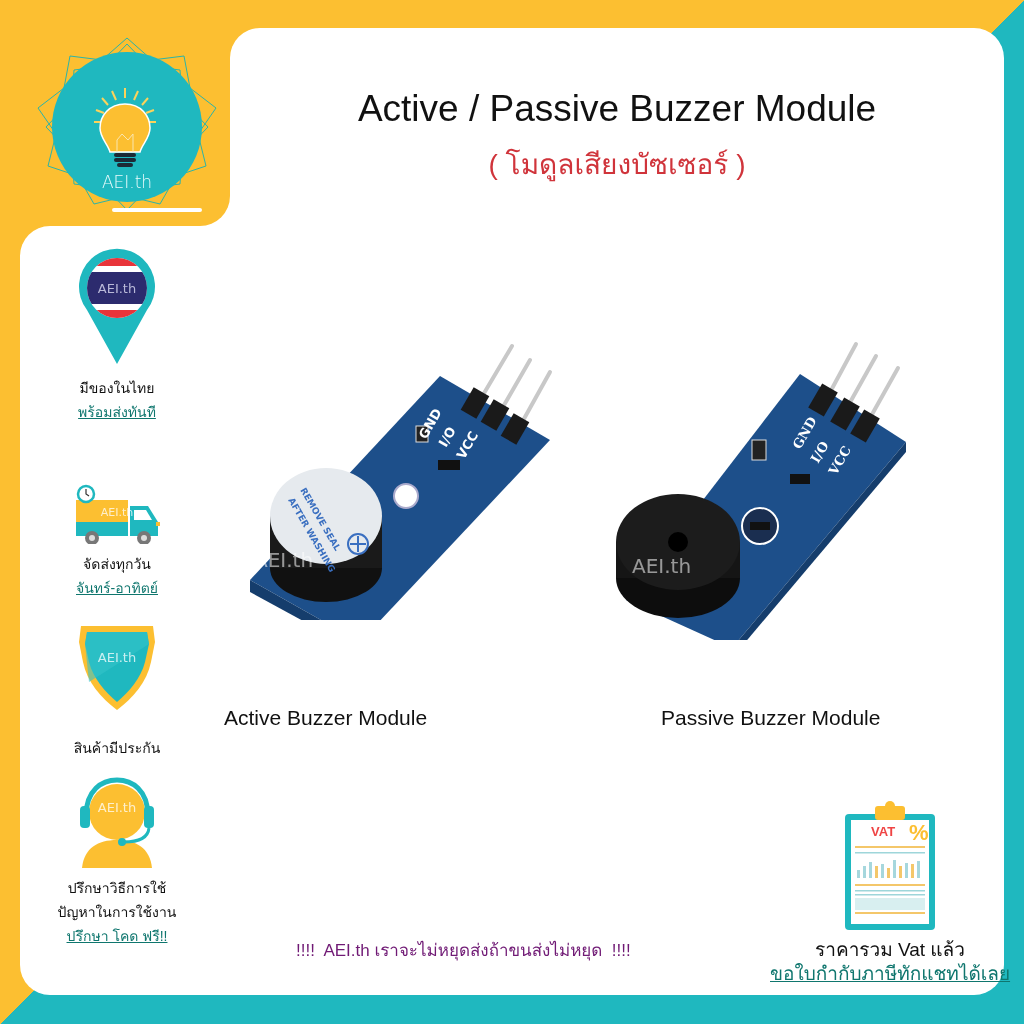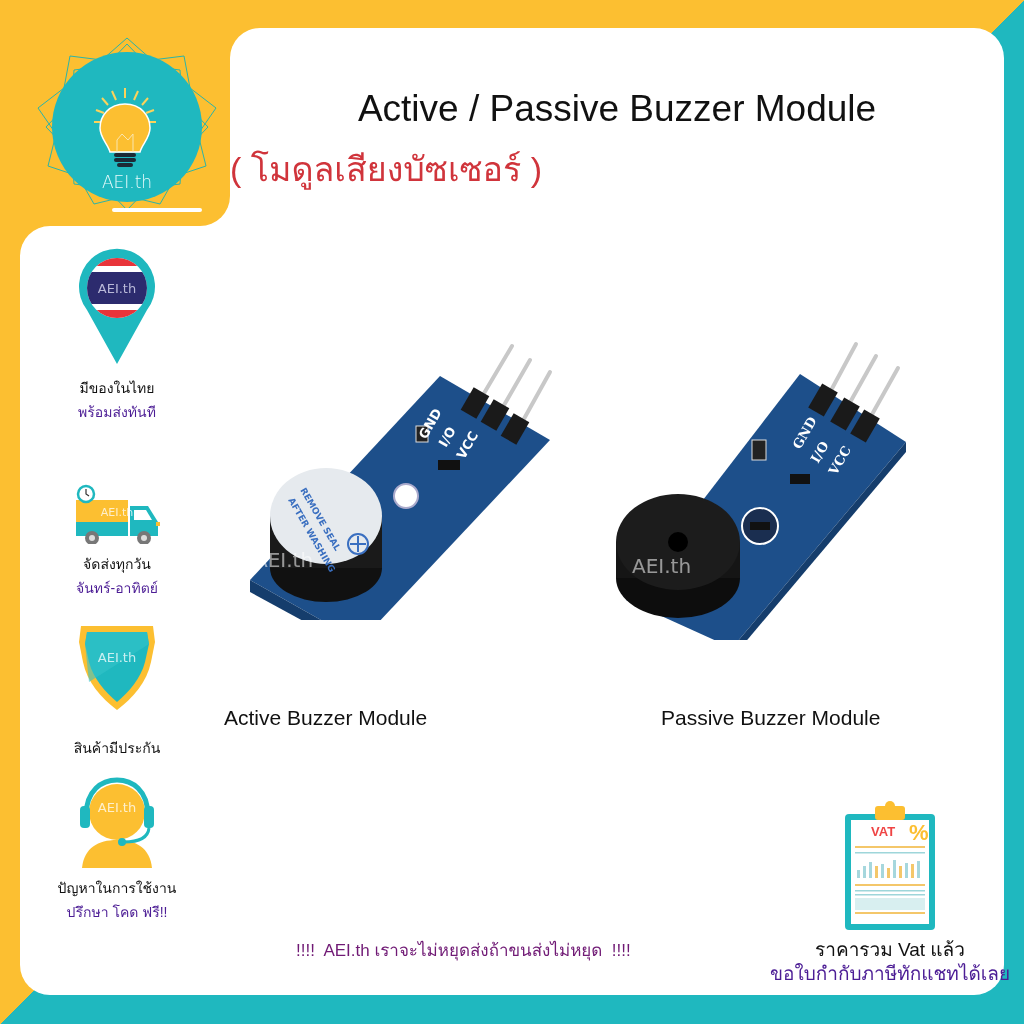--- a/index.html
+++ b/index.html
@@ -33,28 +33,28 @@
       position: absolute; left: 0; width: 194px; top: 142px; text-align: center;
       color: #e9fbfc; font-size: 17px; font-family: "DejaVu Sans", sans-serif; font-weight: 300;
     }
     .logo-wave { position:absolute; left:82px; top:178px; width:90px; height:4px; background:#fff; border-radius:3px; }
 
     .title {
       position: absolute; left: 230px; width: 774px; top: 88px; text-align: center;
       font-size: 37px; color: #111; font-weight: normal;
     }
     .subtitle {
-      position: absolute; left: 230px; width: 774px; top: 142px; 
-      font-size: 34px; color: #d0343b;
+      position: absolute; left: 230px; width: 774px; top: 142px; text-align: center;
+      font-size: 28px; color: #d0343b;
     }
     
     .feature { position: absolute; left: 22px; width: 190px; text-align: center; }
     .feature .icon { margin: 0 auto; position: relative; }
     .feat-line { font-size: 14px; line-height: 24px; color: #111; }
-    .feat-line.red { color: #4c1d95; }
+    .feat-line.red { color: #0f766e; text-decoration: underline; }
     .icon-label {
       position: absolute; left: 0; right: 0; text-align: center; color: rgba(255,255,255,0.75);
       font-size: 13px; font-family: "DejaVu Sans", sans-serif;
     }
     
     .product { position: absolute; }
     .caption { position: absolute; font-size: 21px; color: #111; }
     .banner {
       position: absolute; left: 296px; top: 936px; font-size: 17px; color: #701a75; white-space: pre;
     }
@@ -165,20 +165,21 @@
       <path d="M10,92 C12,72 26,64 45,64 C64,64 78,72 80,92 Z" fill="#fcbf31"></path>
       <path d="M14,40 C14,14 30,4 45,4 C60,4 76,14 76,40" fill="none" stroke="#1fb8bf" stroke-width="5"></path>
       <rect x="8" y="30" width="10" height="22" rx="4" fill="#1fb8bf"></rect>
       <rect x="72" y="30" width="10" height="22" rx="4" fill="#1fb8bf"></rect>
       <path d="M77,52 C76,62 66,66 52,66" fill="none" stroke="#1fb8bf" stroke-width="3"></path>
       <circle cx="50" cy="66" r="4" fill="#1fb8bf"></circle>
     </svg>
     <div class="icon-label" style="top:24px;font-size:13px">AEI.th</div>
   </div>
   <div style="margin-top:8px">
+    <div class="feat-line">ปรึกษาวิธีการใช้</div>
     <div class="feat-line">ปัญหาในการใช้งาน</div>
     <div class="feat-line red">ปรึกษา โคด ฟรี!!</div>
   </div>
 </div>
 
 <div class="product" style="left:230px;top:330px;width:330px;height:290px">
   <svg width="330" height="290" viewBox="0 0 330 290">
 
     <g stroke="#c8c8c8" stroke-width="4" stroke-linecap="round">
       <line x1="250" y1="70" x2="282" y2="16"></line>

